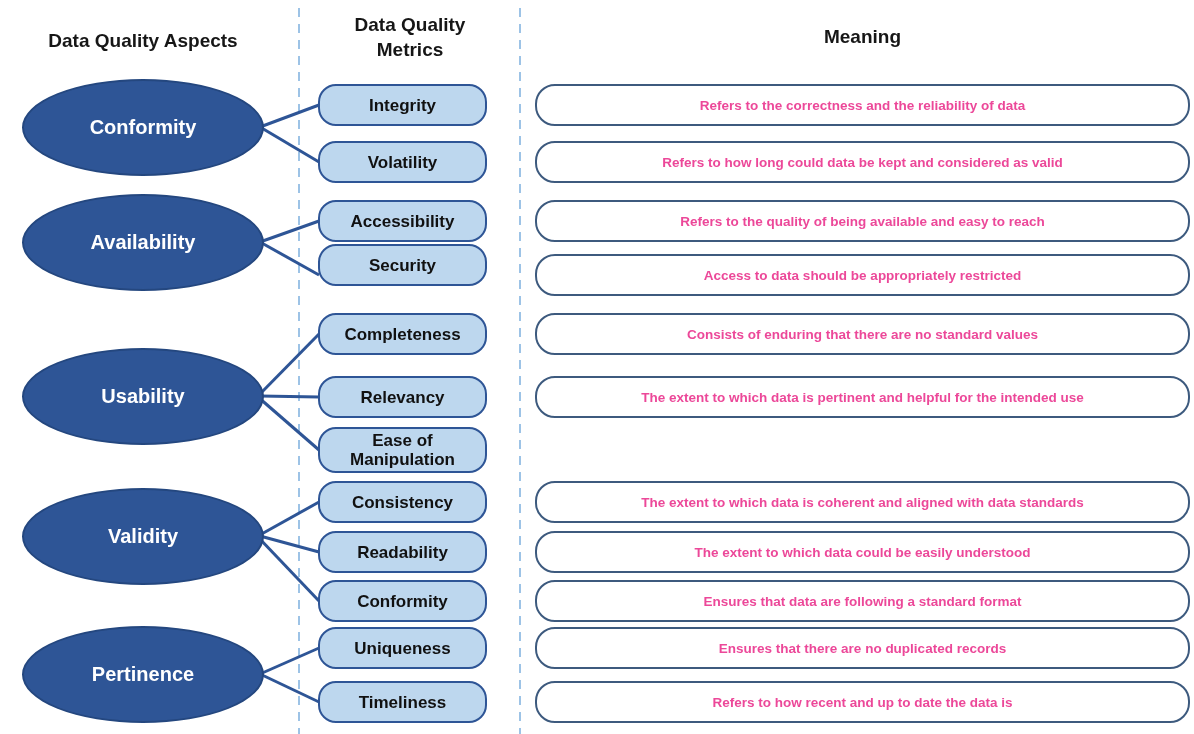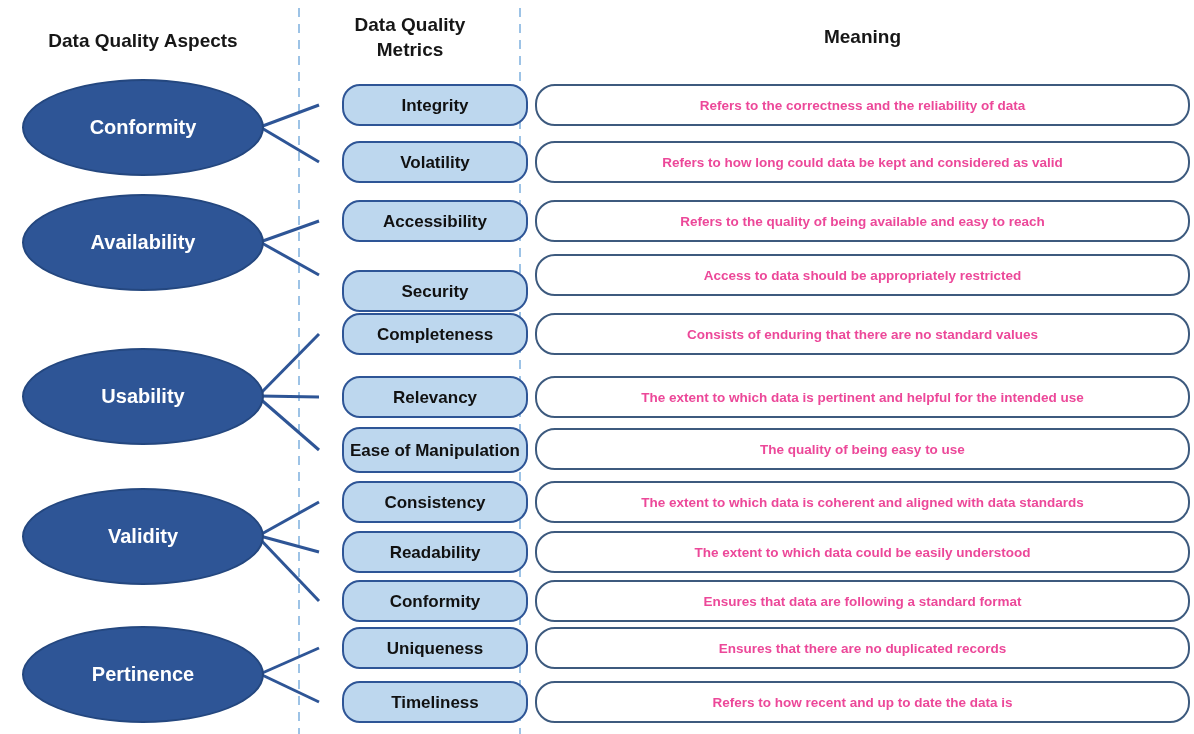--- a/index.html
+++ b/index.html
@@ -43,36 +43,35 @@
     justify-content: center;
     color: #ffffff;
     font-weight: bold;
     font-size: 20px;
     z-index: 2;
     box-sizing: border-box;
   }
   .metric {
     position: absolute;
     left: 318px;
-    width: 186px;
+    width: 169px;
     height: 42px;
     background: #BDD7EE;
     border: 2px solid #2E5596;
     border-radius: 18px;
     display: flex;
     align-items: center;
     justify-content: center;
     text-align: center;
     color: #111111;
     font-weight: bold;
     font-size: 17px;
     line-height: 19px;
     z-index: 2;
     box-sizing: border-box;
-    margin-left: 24px;
   }
   .metric.tall { height: 46px; }
   .meaning {
     position: absolute;
     left: 535px;
     width: 655px;
     height: 42px;
     background: #ffffff;
     border: 2px solid #3D5A7E;
     border-radius: 20px;
@@ -121,36 +120,35 @@
 
   <div class="ellipse" style="top:79px">Conformity</div>
   <div class="ellipse" style="top:194px">Availability</div>
   <div class="ellipse" style="top:348px">Usability</div>
   <div class="ellipse" style="top:488px">Validity</div>
   <div class="ellipse" style="top:626px">Pertinence</div>
 
   <div class="metric" style="top:84px">Integrity</div>
   <div class="metric" style="top:141px">Volatility</div>
   <div class="metric" style="top:200px">Accessibility</div>
-  <div class="metric" style="top:270px">Security</div>
+  <div class="metric" style="top:244px">Security</div>
   <div class="metric" style="top:313px">Completeness</div>
   <div class="metric" style="top:376px">Relevancy</div>
   <div class="metric tall" style="top:427px">Ease of Manipulation</div>
   <div class="metric" style="top:481px">Consistency</div>
   <div class="metric" style="top:531px">Readability</div>
   <div class="metric" style="top:580px">Conformity</div>
   <div class="metric" style="top:627px">Uniqueness</div>
   <div class="metric" style="top:681px">Timeliness</div>
 
   <div class="meaning" style="top:84px">Refers to the correctness and the reliability of data</div>
   <div class="meaning" style="top:141px">Refers to how long could data be kept and considered as valid</div>
   <div class="meaning" style="top:200px">Refers to the quality of being available and easy to reach</div>
   <div class="meaning" style="top:254px">Access to data should be appropriately restricted</div>
   <div class="meaning" style="top:313px">Consists of enduring that there are no standard values</div>
   <div class="meaning" style="top:376px">The extent to which data is pertinent and helpful for the intended use</div>
-  <div class="meaning" style="top:428px">The quality of being easy to use</div>
   <div class="meaning" style="top:481px">The extent to which data is coherent and aligned with data standards</div>
   <div class="meaning" style="top:531px">The extent to which data could be easily understood</div>
   <div class="meaning" style="top:580px">Ensures that data are following a standard format</div>
   <div class="meaning" style="top:627px">Ensures that there are no duplicated records</div>
   <div class="meaning" style="top:681px">Refers to how recent and up to date the data is</div>
 
 </div>
 
 </body></html>

